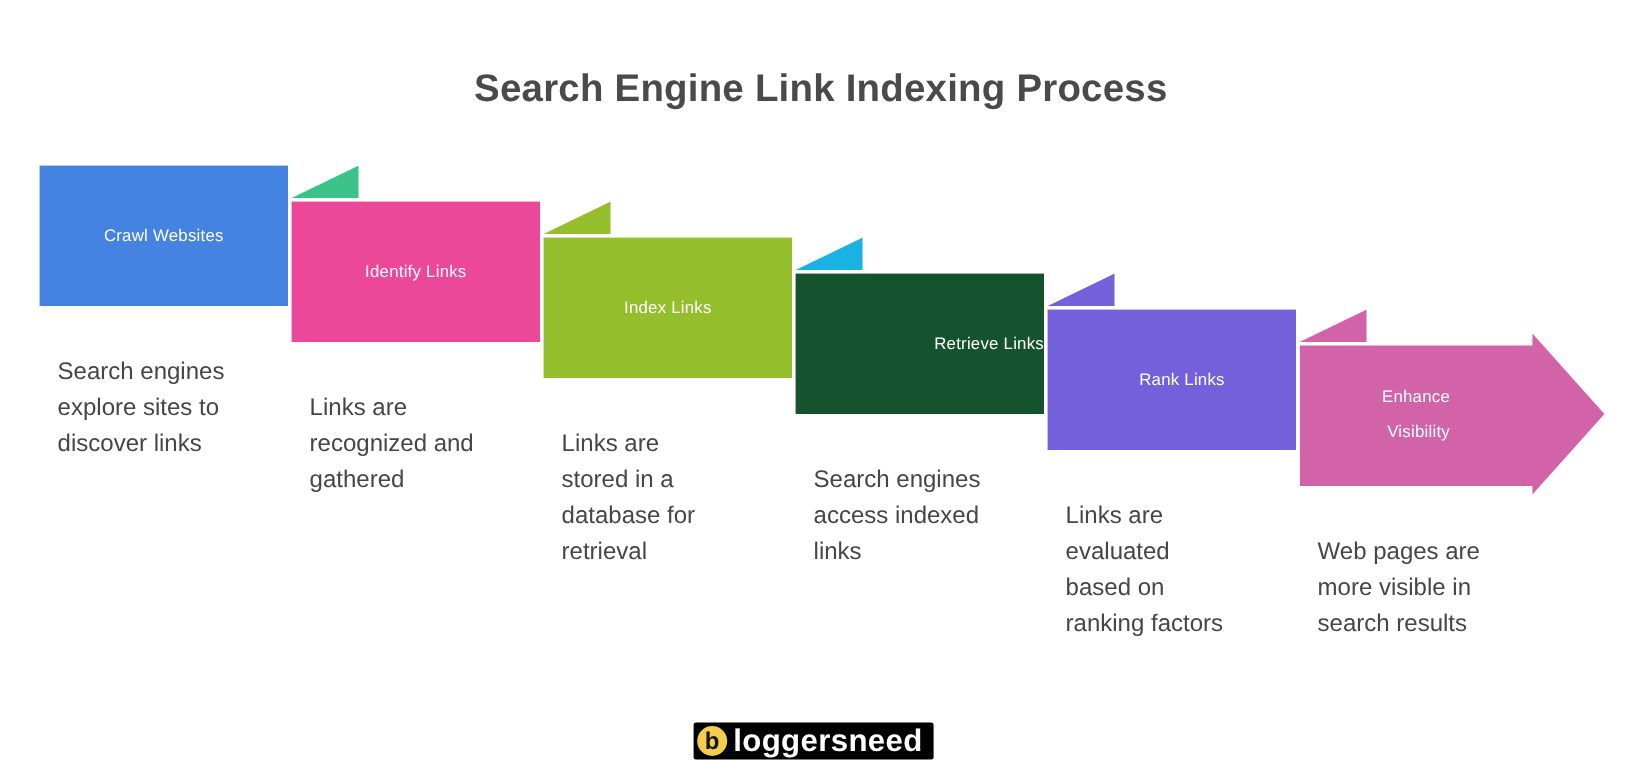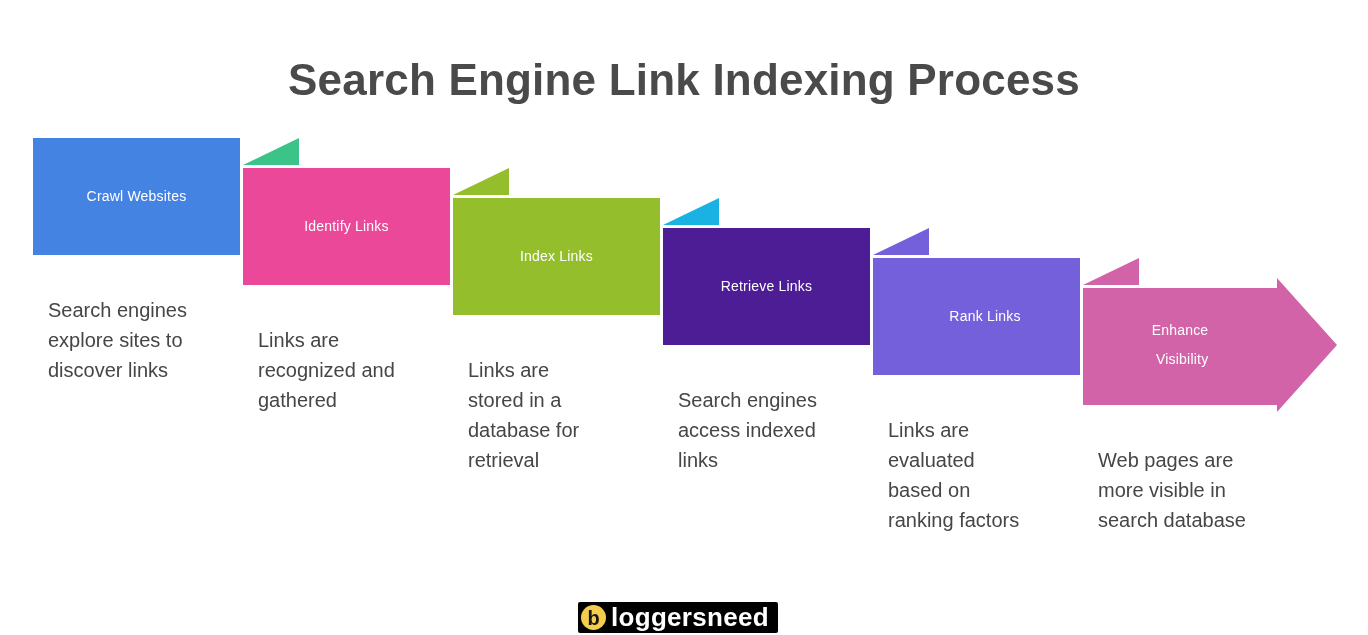--- a/index.html
+++ b/index.html
@@ -13,21 +13,21 @@
     background: #ffffff;
     overflow: hidden;
   }
 
   .title {
     position: absolute;
     top: 55px;
     left: 0;
     width: 100%;
     text-align: center;
-    font-size: 44px;
+    font-size: 32px;
     font-weight: 700;
     letter-spacing: 0.2px;
     color: #4a4a4a;
   }
 
   .banner {
     position: absolute;
     width: 207px;
     height: 117px;
     display: flex;
@@ -158,21 +158,21 @@
         <span class="banner-label" style="color: rgb(255, 255, 255);">Index Links</span>
       </div>
       <div class="desc" style="color: rgb(70, 70, 70);">Links are
 stored in a
 database for
 retrieval</div>
     </div>
 
     <div class="step s3">
       <div class="fold" style="background: rgb(26, 177, 227);"></div>
-      <div class="banner" style="background: #4c1d95;">
+      <div class="banner" style="background: #14532d; justify-content: flex-end;">
         <span class="banner-label" style="color: rgb(255, 255, 255);">Retrieve Links</span>
       </div>
       <div class="desc" style="color: rgb(70, 70, 70);">Search engines
 access indexed
 links</div>
     </div>
 
     <div class="step s4">
       <div class="fold" style="background: rgb(117, 96, 220);"></div>
       <div class="banner" style="background: rgb(117, 96, 220);">
@@ -185,21 +185,21 @@
     </div>
 
     <div class="step s5">
       <div class="fold" style="background: rgb(210, 99, 168);"></div>
       <div class="banner-arrow" style="background: rgb(210, 99, 168);">
         <span class="banner-label" style="color: rgb(255, 255, 255); text-align: right;">Enhance
 Visibility</span>
       </div>
       <div class="desc" style="color: rgb(70, 70, 70);">Web pages are
 more visible in
-search database</div>
+search results</div>
     </div>
 
   </div>
 
   <div class="logo" style="background: rgb(0, 0, 0);">
     <span class="logo-icon" style="background: rgb(244, 205, 77); color: rgb(22, 22, 22);">b</span>
     <span class="logo-text" style="color: rgb(255, 255, 255);">loggersneed</span>
   </div>
 
 </div>

